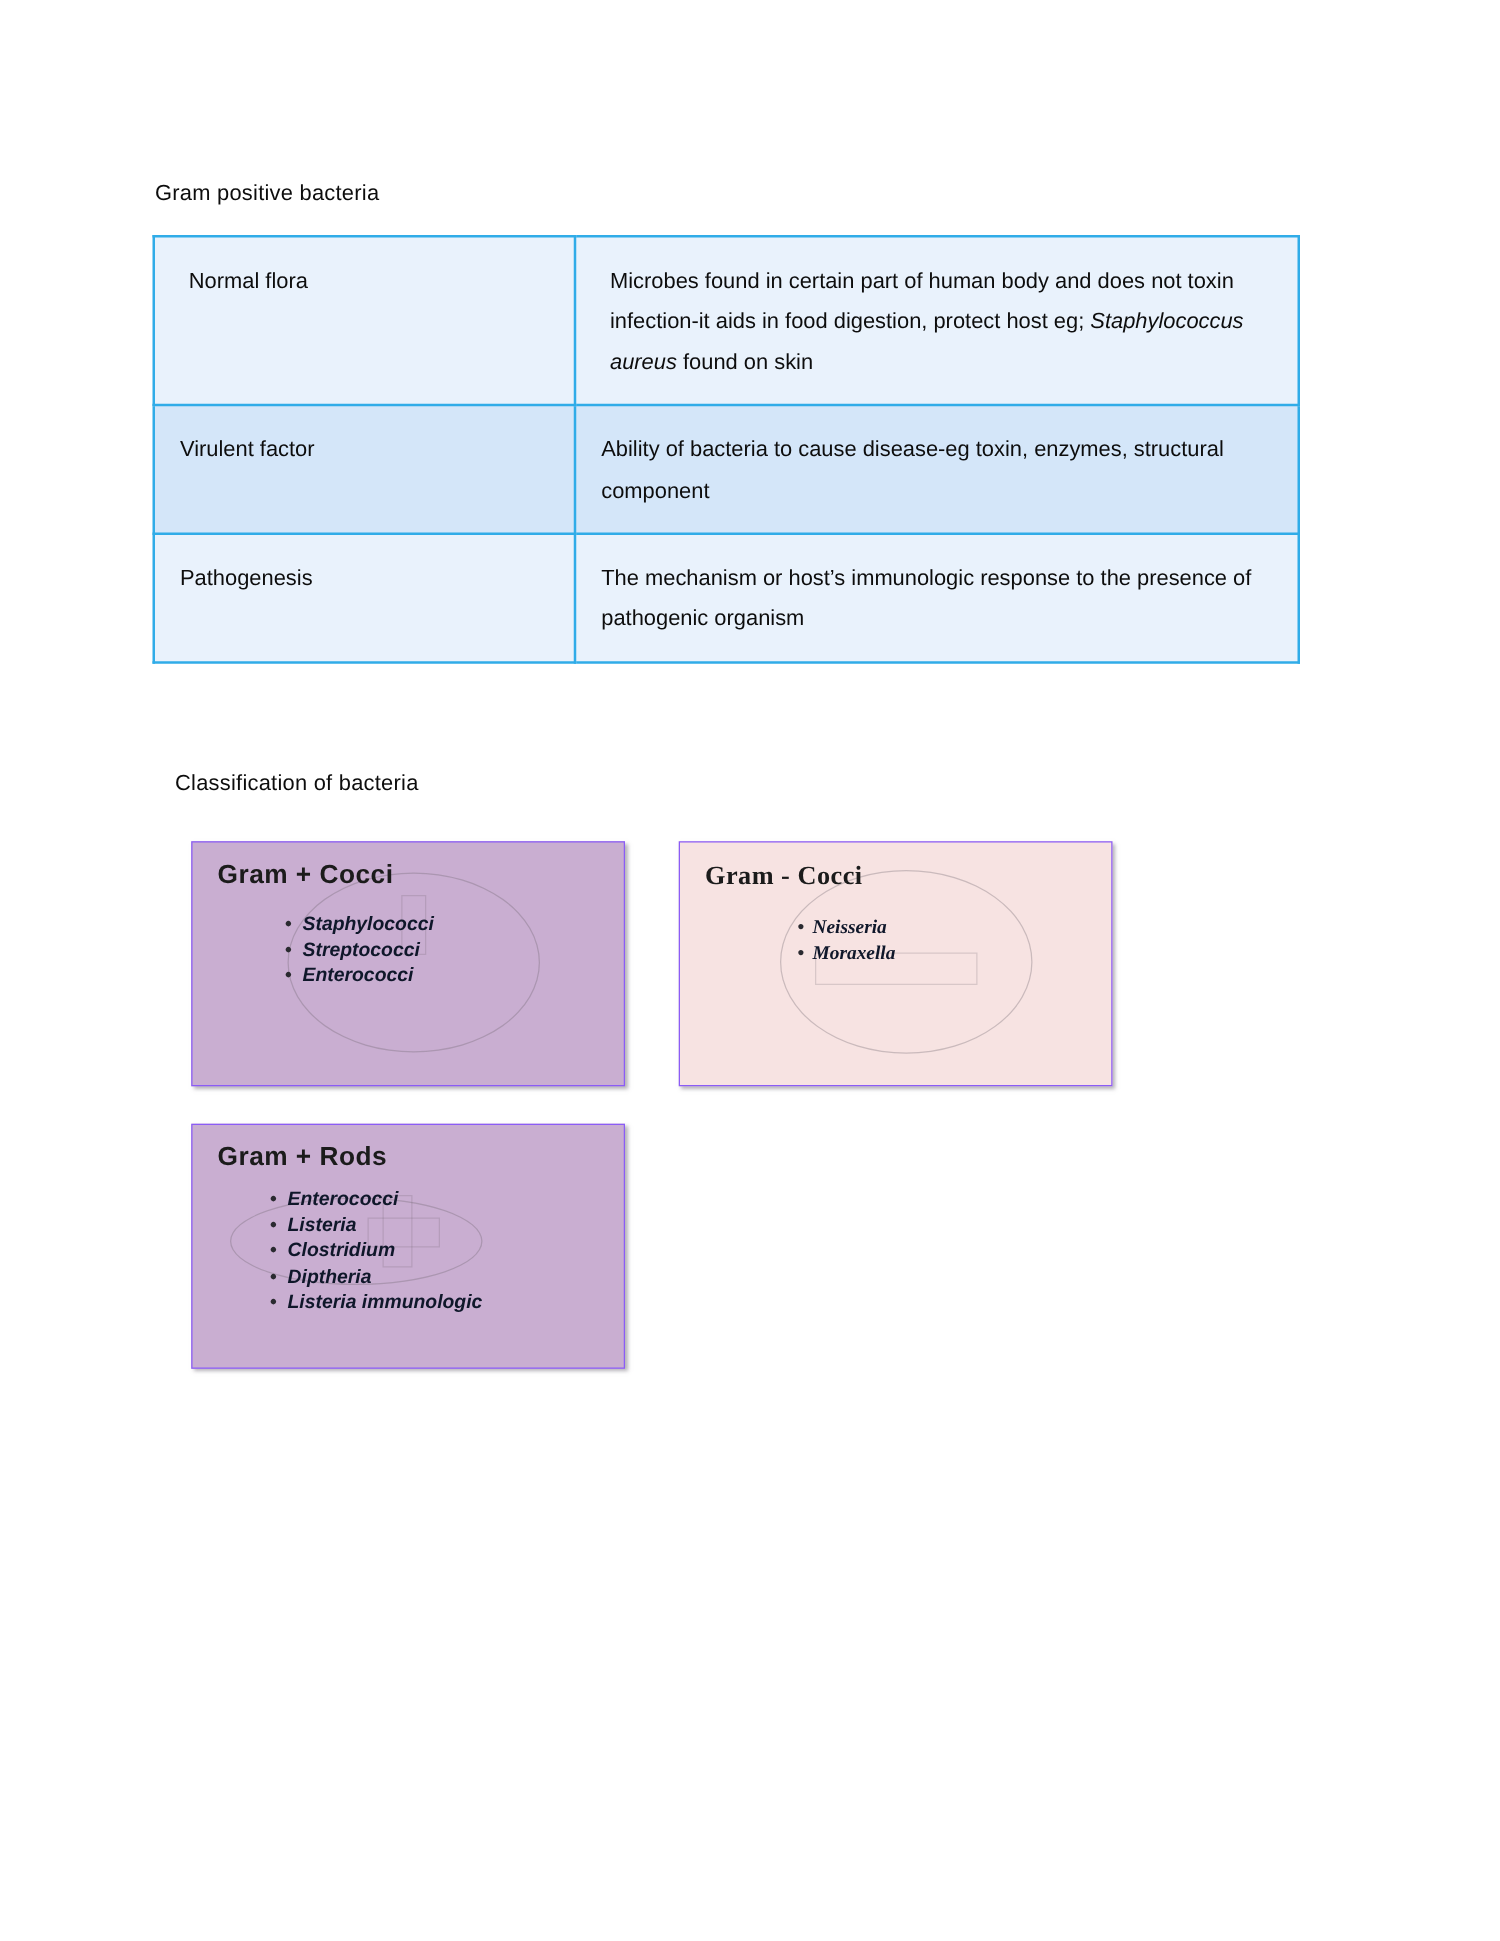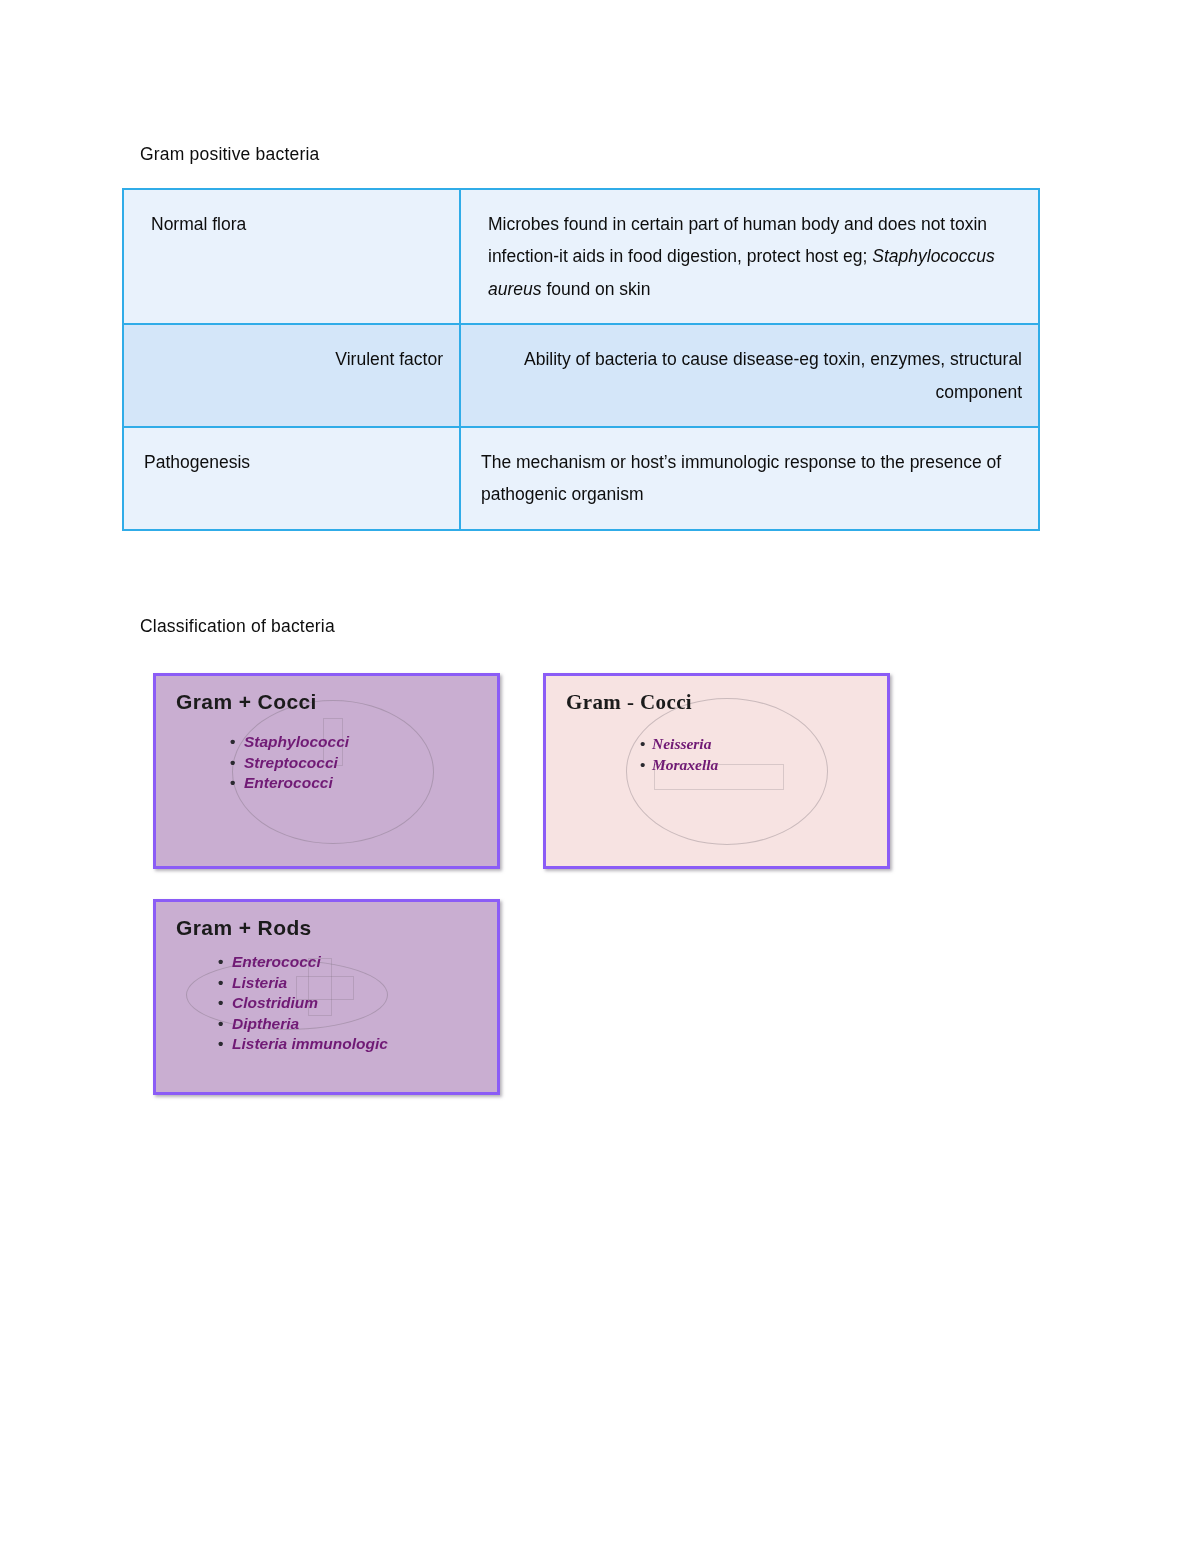--- a/index.html
+++ b/index.html
@@ -25,21 +25,21 @@
 
   
   .doc-heading {
     position: absolute;
     font-size: 17.5px;
     line-height: 1.2;
     letter-spacing: 0.2px;
     color: #0d0d0d;
     white-space: nowrap;
   }
-  #heading-gram-positive { left: 140px; top: 144px; }
+  #heading-gram-positive { left: 124px; top: 144px; }
   #heading-classification { left: 140px; top: 616px; }
 
   
   .def-table {
     position: absolute;
     left: 122px;
     top: 188px;
     width: 918px;
     border-collapse: collapse;
     table-layout: fixed;
@@ -47,40 +47,40 @@
   .def-table td {
     border: 2px solid #30ace8;
     vertical-align: top;
     padding: 18px 16px 18px 20px;
     font-size: 17.5px;
     line-height: 1.85;
     color: #0d0d0d;
   }
   .def-table td.term { width: 292px; }
   .def-table tr.row-light td { background: #e9f2fc; }
-  .def-table tr.row-dark  td { background: #d4e6f9; text-align: right; }
+  .def-table tr.row-dark  td { background: #d4e6f9; }
   .def-table tr.r1 td { height: 94px; padding-left: 27px; }
   .def-table tr.r2 td { height: 58px; }
   .def-table tr.r3 td { height: 58px; }
   .def-table .sci { font-style: italic; }
 
   
   .class-grid {
     position: absolute;
     left: 153px;
     top: 673px;
     width: 737px;
     height: 422px;
   }
   .cbox {
     position: absolute;
     width: 347px;
     height: 196px;
     box-sizing: border-box;
-    border: 3px solid #8b5cf6;
+    border: 1px solid #8b5cf6;
     box-shadow: 2px 2px 3px rgba(120,115,125,0.55);
     overflow: hidden;
   }
   .cbox.purple { background: #c9aed1; }
   .cbox.pink   { background: #f7e3e2; font-family: Liberation Serif, serif; }
 
   #box-gram-pos-cocci { left: 0px;   top: 0px; }
   #box-gram-neg-cocci { left: 390px; top: 0px; }
   #box-gram-pos-rods  { left: 0px;   top: 226px; }
   #box-gram-neg-rods  { left: 390px; top: 226px; }
@@ -134,21 +134,21 @@
     margin: 0;
     padding: 0;
     list-style: none;
     z-index: 3;
   }
   .cbox-list li {
     font-style: italic;
     font-weight: 600;
     font-size: 15.5px;
     line-height: 1.33;
-    color: #701a75;
+    color: #0f172a;
     white-space: nowrap;
   }
   .cbox-list li::before {
     content: "\2022";
     display: inline-block;
     width: 14px;
     color: #2a2a30;
     font-style: normal;
   }
   #list-pos-cocci { left: 74px; top: 56px; }

